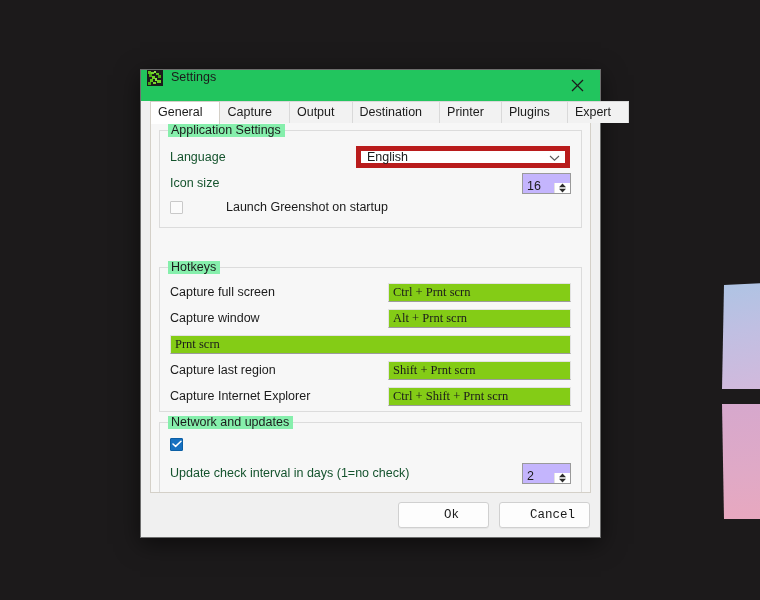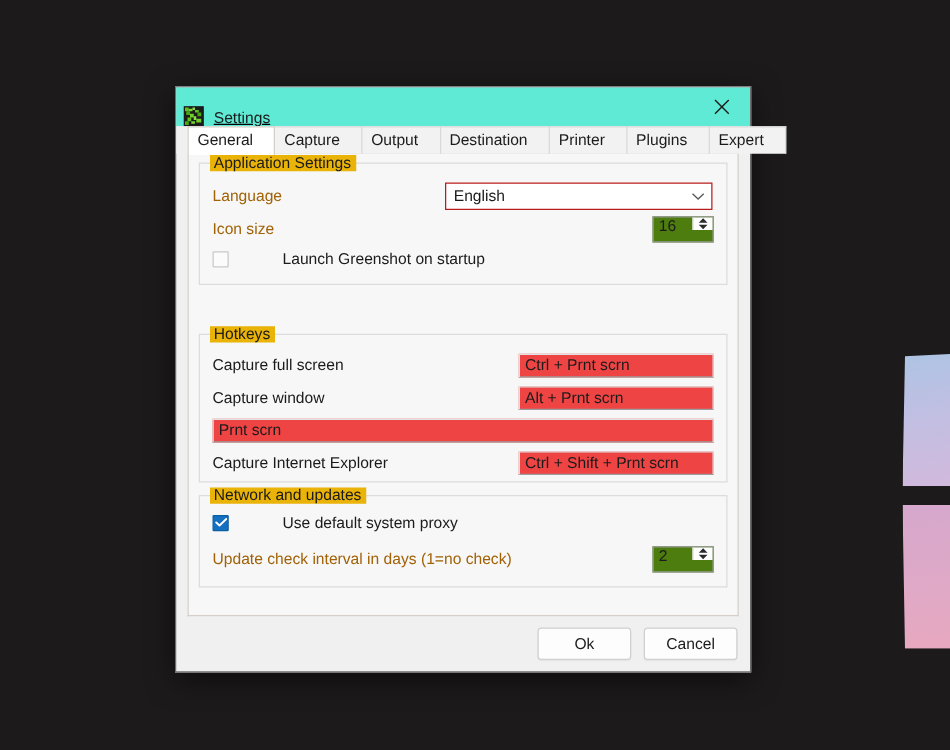--- a/index.html
+++ b/index.html
@@ -50,26 +50,25 @@
     border: 1px solid #6e6e6e;
     box-shadow: 0 6px 22px rgba(0,0,0,0.55);
     display: flex;
     flex-direction: column;
     box-sizing: border-box;
   }
 
   
   #title-bar {
     height: 31px;
-    background: #5eead4;
-    display: flex;
-    align-items: flex-end;
-    flex: 0 0 auto;
-    position: relative;
-    text-decoration: underline;
+    background: #22c55e;
+    display: flex;
+    align-items: flex-start;
+    flex: 0 0 auto;
+    position: relative;
   }
   #app-icon {
     width: 16px;
     height: 16px;
     margin-left: 6px;
     background: #1b1b1b;
     position: relative;
     flex: 0 0 auto;
     overflow: hidden;
   }
@@ -151,70 +150,70 @@
     position: relative;
     border: 1px solid #dcdcdc;
     margin-bottom: 10px;
     padding: 13px 10px 9px 10px;
     box-sizing: border-box;
   }
   .groupbox > .gb-title {
     position: absolute;
     top: -7px;
     left: 8px;
-    background: #eab308;
+    background: #86efac;
     padding: 0 4px 0 3px;
     font-size: 12.5px;
     color: #1b1b1b;
     line-height: 13px;
     white-space: nowrap;
   }
 
   
   .row {
     display: flex;
     align-items: center;
     height: 26px;
   }
   .row-label {
     font-size: 12.5px;
-    color: #a16207;
+    color: #14532d;
     white-space: nowrap;
   }
 
   
   .combobox {
     width: 214px;
     height: 22px;
     background: #ffffff;
-    border: 1px solid #b91c1c;
+    border: 5px solid #b91c1c;
     box-sizing: border-box;
     display: flex;
     align-items: center;
     padding: 0 5px 0 6px;
     cursor: default;
   }
   .combobox .cb-value {
     flex: 1 1 auto;
     font-size: 12.5px;
     color: #1b1b1b;
     white-space: nowrap;
     overflow: hidden;
   }
   .combobox .chev { flex: 0 0 auto; display: block; }
 
   
   .spinner {
     width: 49px;
     height: 21px;
-    background: #4d7c0f;
+    background: #c4b5fd;
     border: 1px solid #9a9a9a;
     box-sizing: border-box;
     display: flex;
-    align-items: flex-start;
+    align-items: flex-end;
     cursor: default;
   }
   .spinner .sp-value {
     flex: 1 1 auto;
     font-size: 12.5px;
     color: #1b1b1b;
     padding-left: 4px;
     display: flex;
     align-items: center;
   }
@@ -267,44 +266,44 @@
     color: #1b1b1b;
     margin-left: 7px;
     white-space: nowrap;
   }
 
   
   .hotkey-row {
     display: flex;
     align-items: center;
     height: 26px;
-    gap: 27px;
   }
   .hotkey-label {
     width: 218px;
     flex: 0 0 auto;
     font-size: 12.5px;
     color: #1b1b1b;
     white-space: nowrap;
   }
   .hotkey-field {
     flex: 1 1 auto;
     height: 19px;
-    background: #ef4444;
+    background: #84cc16;
     border: 1px solid #e2e2e2;
     border-bottom-color: #9b9b9b;
     box-sizing: border-box;
     display: flex;
     align-items: center;
     padding-left: 4px;
     font-size: 12.5px;
     color: #1b1b1b;
     white-space: nowrap;
     overflow: hidden;
     cursor: text;
+    font-family: Liberation Serif, serif;
   }
 
   
   #network-interval-row {
     display: flex;
     align-items: center;
     height: 28px;
     margin-top: 4px;
   }
   #network-interval-row .row-label { flex: 0 0 auto; }
@@ -325,22 +324,23 @@
     height: 24px;
     background: #fdfdfd;
     border: 1px solid #d0d0d0;
     border-radius: 3px;
     font-size: 12.5px;
     color: #1b1b1b;
     display: flex;
     align-items: center;
     justify-content: center;
     cursor: default;
-    font-family: Liberation Sans, sans-serif;
+    font-family: Liberation Mono, monospace;
     box-shadow: 0 1px 0 rgba(0,0,0,0.04);
+    padding-left: 16px;
   }
 </style>
 </head>
 <body>
 
 <div class="bg-panel" id="panel-top"></div>
 <div class="bg-panel" id="panel-bottom"></div>
 
 <div id="settings-dialog">
 
@@ -432,35 +432,38 @@
         <span class="hotkey-field">Ctrl + Prnt scrn</span>
       </div>
       <div class="hotkey-row">
         <span class="hotkey-label">Capture window</span>
         <span class="hotkey-field">Alt + Prnt scrn</span>
       </div>
       <div class="hotkey-row">
         <span class="hotkey-field">Prnt scrn</span>
       </div>
       <div class="hotkey-row">
+        <span class="hotkey-label">Capture last region</span>
+        <span class="hotkey-field">Shift + Prnt scrn</span>
+      </div>
+      <div class="hotkey-row">
         <span class="hotkey-label">Capture Internet Explorer</span>
         <span class="hotkey-field">Ctrl + Shift + Prnt scrn</span>
       </div>
     </div>
 
     <div class="groupbox" style="padding-top:10px;padding-bottom:8px;">
       <div class="gb-title">Network and updates</div>
 
       <div class="checkbox-row">
         <span class="checkbox checked">
           <svg width="10" height="8" viewBox="0 0 10 8">
             <polyline points="1,4 3.6,6.4 9,1.2" fill="none" stroke="#ffffff" stroke-width="1.5" stroke-linecap="round" stroke-linejoin="round"></polyline>
           </svg>
         </span>
-        <span class="checkbox-label">Use default system proxy</span>
       </div>
 
       <div id="network-interval-row">
         <span class="row-label">Update check interval in days (1=no check)</span>
         <span class="spacer"></span>
         <span class="spinner">
           <span class="sp-value">2</span>
           <span class="sp-arrows">
             <span class="sp-btn">
               <svg width="9" height="5" viewBox="0 0 9 5">

